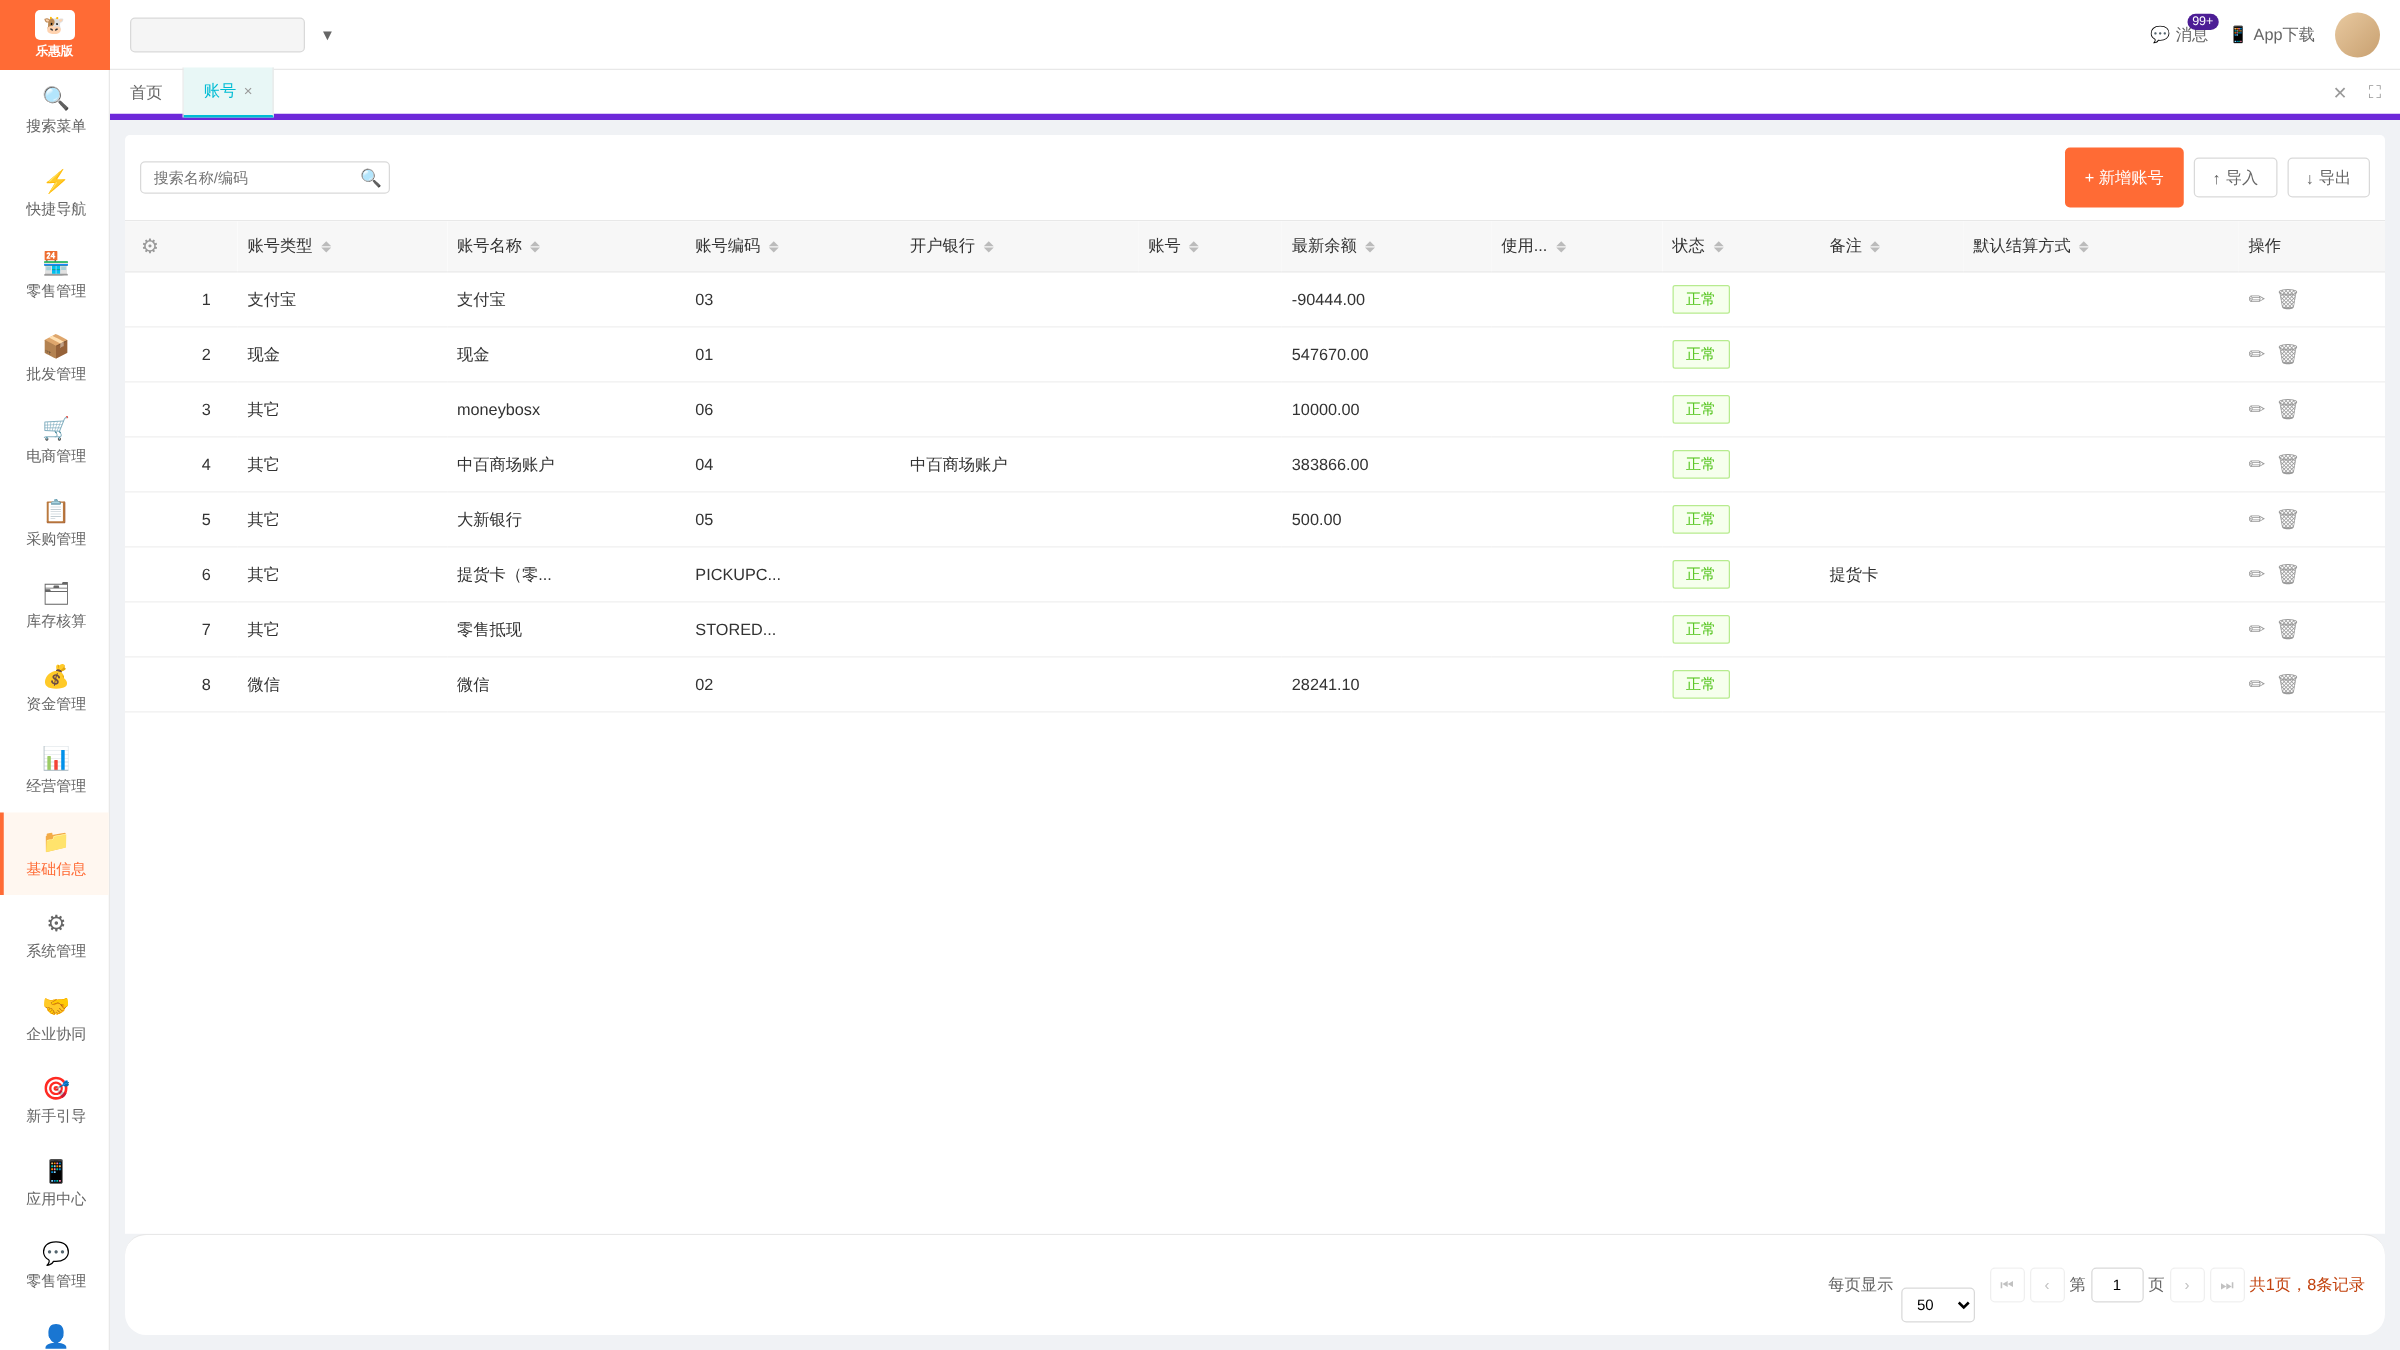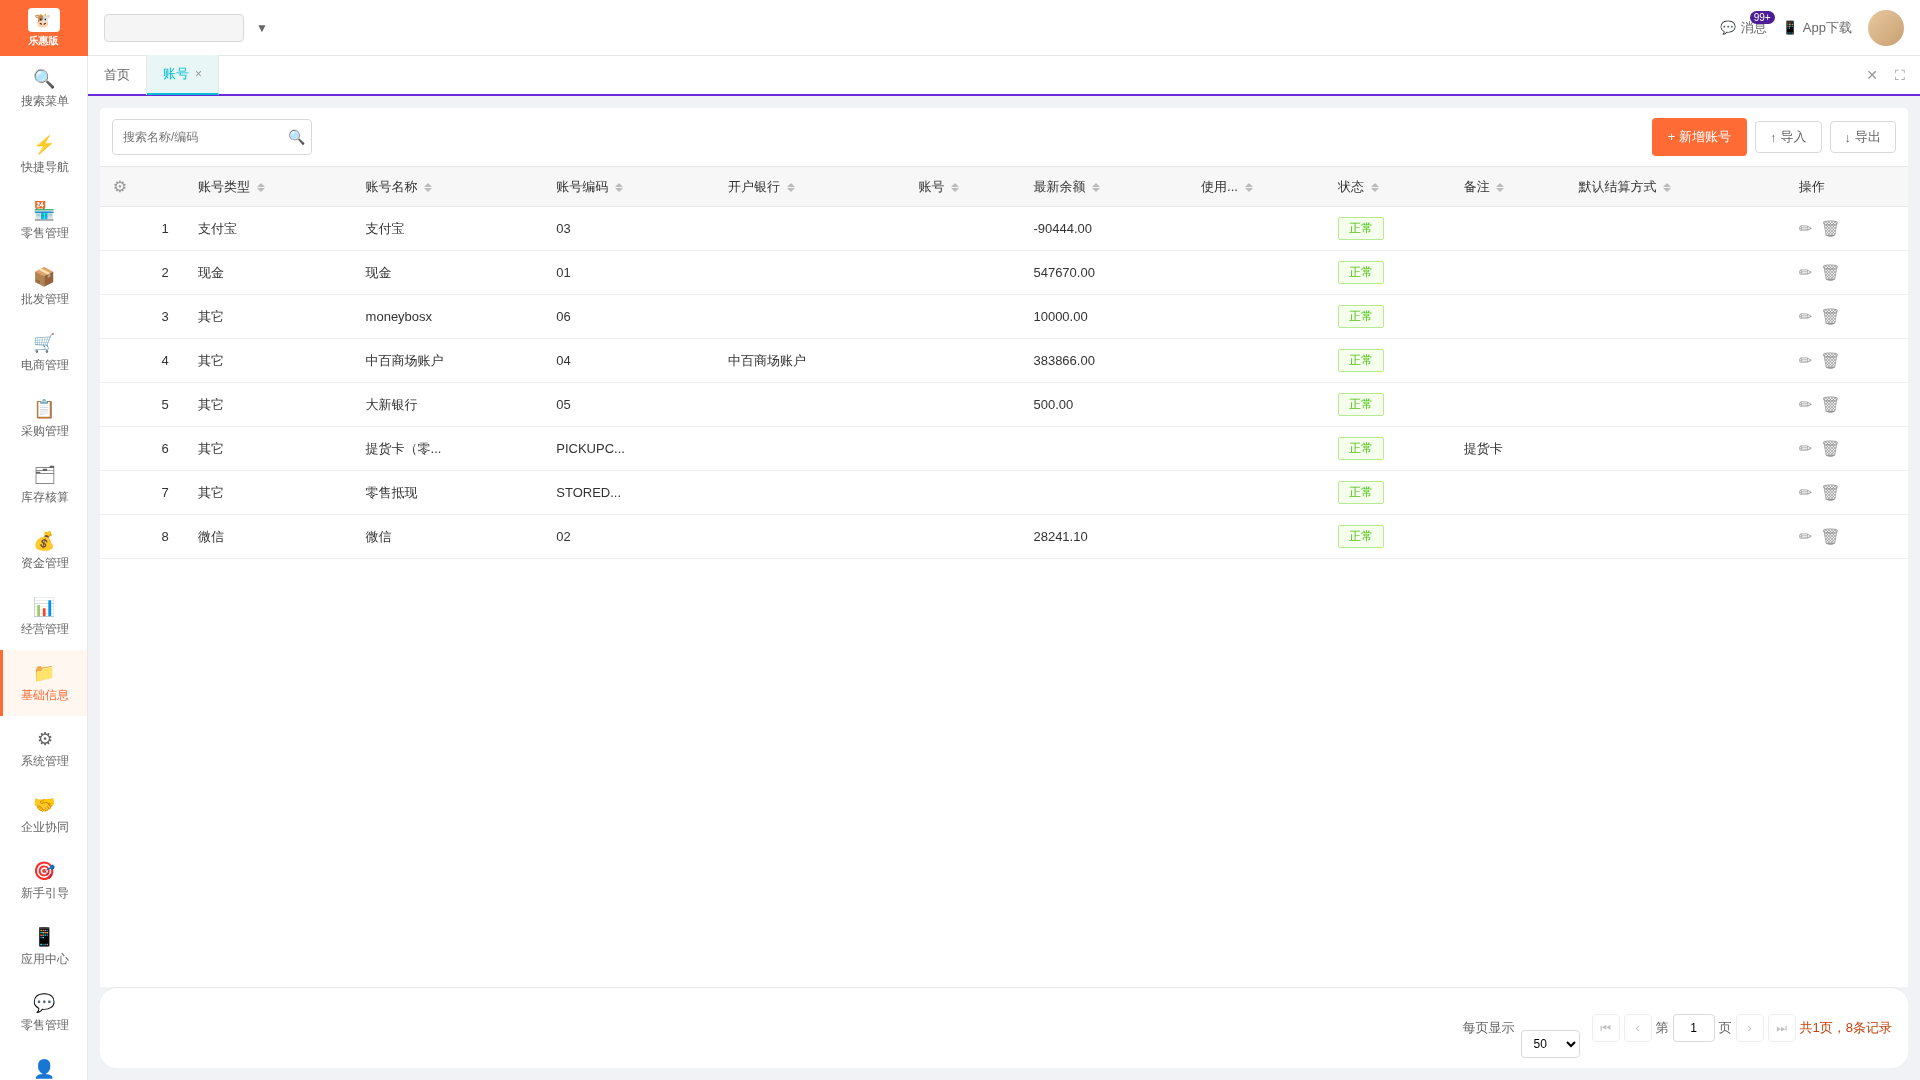--- a/index.html
+++ b/index.html
@@ -145,21 +145,21 @@
       background: linear-gradient(135deg, #e8c9a0, #c8a070);
       cursor: pointer;
     }
 
     
     .tab-bar {
       height: 40px;
       background: #fff;
       display: flex;
       align-items: center;
-      border-bottom: 2px solid #6d28d9;
+      border-bottom: 5px solid #6d28d9;
       flex-shrink: 0;
       padding: 0;
     }
     .tab-item {
       height: 40px;
       padding: 0 16px;
       display: flex;
       align-items: center;
       gap: 6px;
       cursor: pointer;
@@ -222,41 +222,41 @@
       display: flex;
       align-items: center;
     }
     .search-input-wrapper {
       position: relative;
       display: flex;
       align-items: center;
     }
     .search-input {
       width: 200px;
-      height: 36px;
+      height: 26px;
       border: 1px solid #d9d9d9;
       border-radius: 4px;
       padding: 0 32px 0 10px;
       font-size: 12px;
       outline: none;
     }
     .search-icon-btn {
       position: absolute;
       right: 6px;
       cursor: pointer;
       color: #999;
       font-size: 14px;
     }
     .toolbar-right {
       display: flex;
       align-items: center;
       gap: 8px;
     }
     .btn-primary {
-      height: 38px;
+      height: 48px;
       padding: 0 16px;
       background: #ff6b35;
       color: #fff;
       border: none;
       border-radius: 4px;
       cursor: pointer;
       font-size: 13px;
       display: flex;
       align-items: center;
       gap: 4px;

